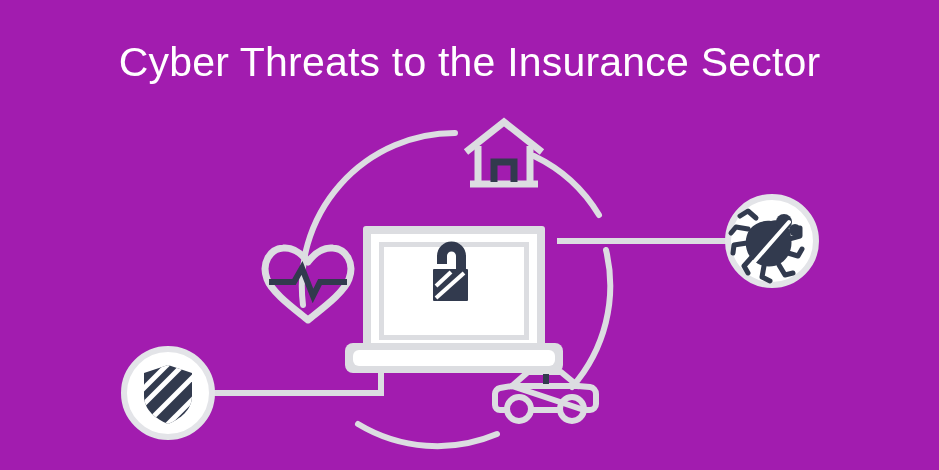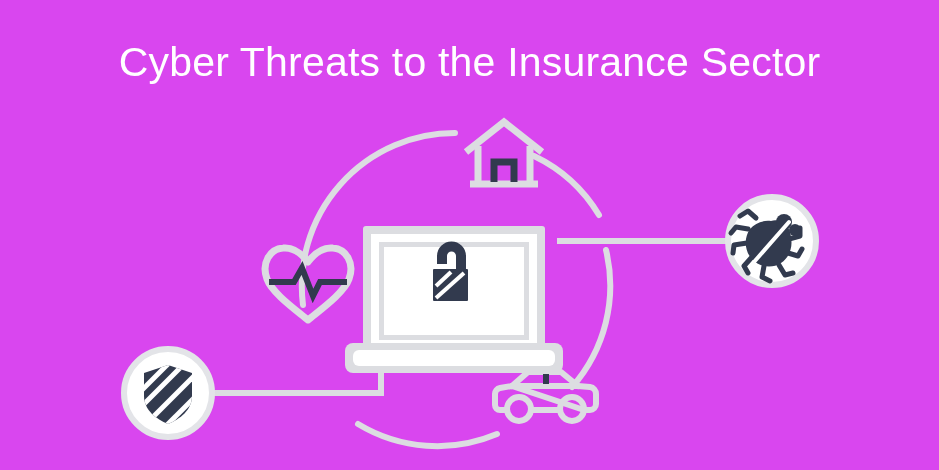--- a/index.html
+++ b/index.html
@@ -43,21 +43,21 @@
     width: 1px;
     height: 1px;
     overflow: hidden;
     clip: rect(0 0 0 0);
     white-space: nowrap;
   }
 </style>
 </head>
 <body>
 
-<div id="banner" style="background: #d946ef;">
+<div id="banner" style="background: #a21caf;">
 
   <svg id="graphic" viewBox="0 0 939 470" aria-hidden="true">
 
     <g fill="none" stroke="#dcdde1" stroke-width="6" stroke-linecap="round">
 
       <path d="M 303 305 A 153 153 0 0 1 455 133"></path>
 
       <path d="M 534 156 A 153 153 0 0 1 599 215"></path>
 
       <path d="M 606 250 A 153 153 0 0 1 572 387"></path>

